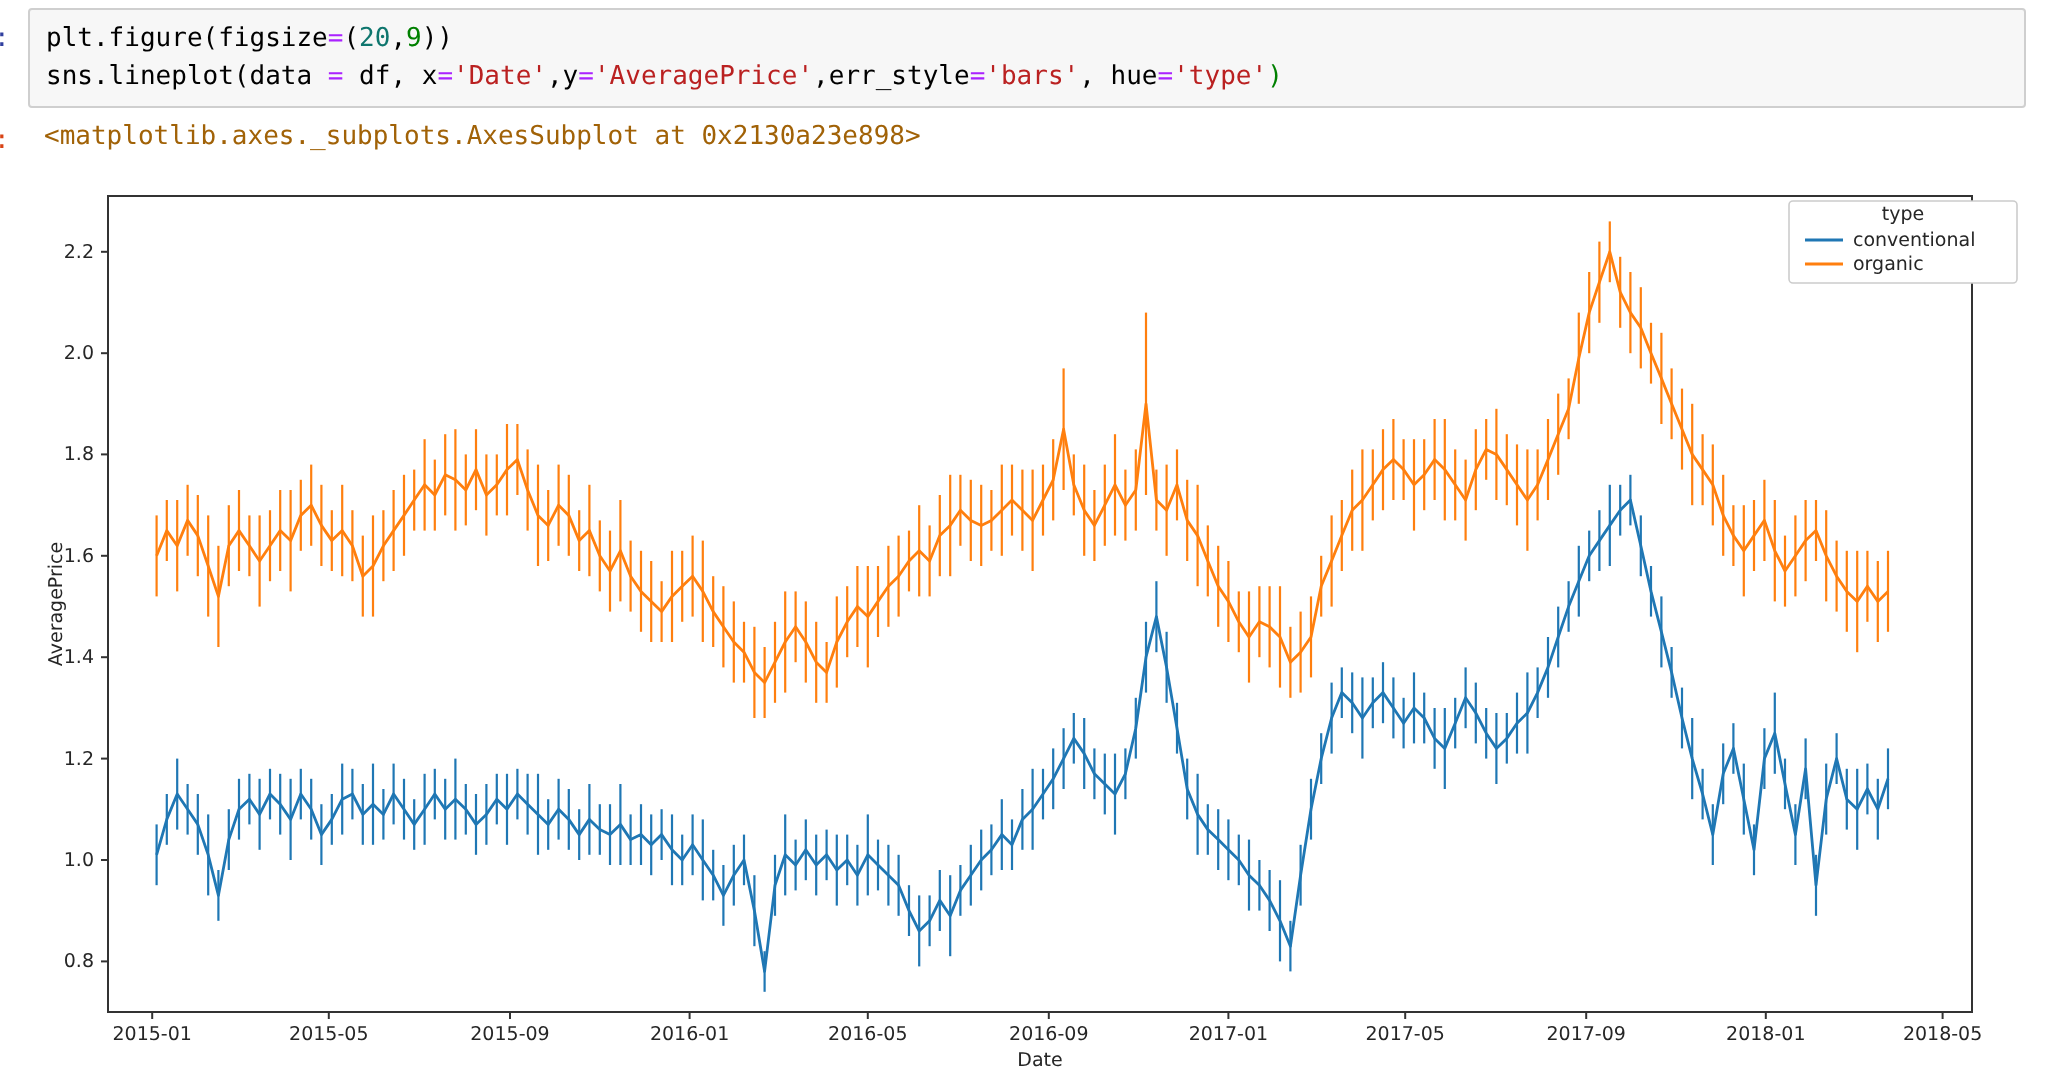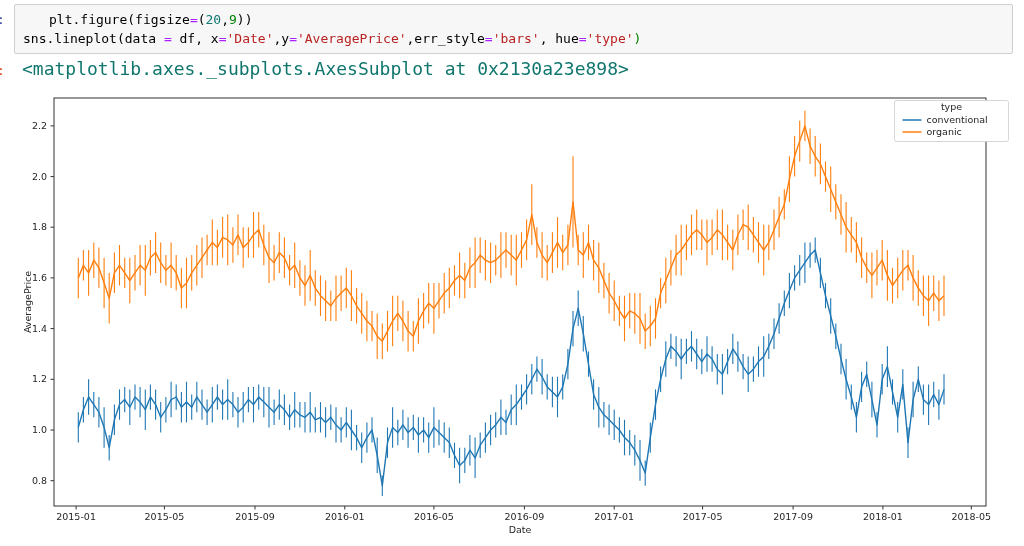--- a/index.html
+++ b/index.html
@@ -7,33 +7,33 @@
        font-family:"Liberation Sans",sans-serif;}
   .code-cell{position:absolute;left:14px;top:4px;width:981px;height:38px;
              background:#f7f7f7;border:1px solid #cfcfcf;border-radius:2px;padding:5px 8px;}
   .codeline{margin:0;font-family:"DejaVu Sans Mono",monospace;font-size:13px;line-height:19px;white-space:pre;}
   .prompt-clip{position:absolute;overflow:hidden;width:5px;height:16px;
                font-family:"DejaVu Sans Mono",monospace;font-size:13px;line-height:16px;}
   .prompt-clip span{margin-left:-3px;display:block;}
   .prompt-in{left:0;top:12px;color:#303F9F;}
   .prompt-out{left:0;top:63px;color:#D84315;}
   .output-text{position:absolute;left:22px;top:60px;font-family:"DejaVu Sans Mono",monospace;
-               font-size:18px;line-height:17px;color:#0f766e;white-space:pre;}
+               font-size:13px;line-height:17px;color:#a16207;white-space:pre;}
   #chart{position:absolute;left:0;top:86px;}
   #chart text{font-family:"DejaVu Sans",sans-serif;font-size:9.5px;fill:#262626;}
 </style>
 </head>
 <body>
 
 <div class="prompt-clip prompt-in">
     <span>:</span>
   </div>
 
 <div class="code-cell">
-  <pre class="codeline" id="code-line1"><span style="color: rgb(0, 0, 0); margin-left: 26px;">plt.figure(figsize</span><span style="color: rgb(170, 34, 255);">=</span><span style="color: rgb(0, 0, 0);">(</span><span style="color: #0f766e;">20</span><span style="color: rgb(0, 0, 0);">,</span><span style="color: rgb(0, 128, 0);">9</span><span style="color: rgb(0, 0, 0);">))</span></pre>
+  <pre class="codeline" id="code-line1"><span style="color: rgb(0, 0, 0);">plt.figure(figsize</span><span style="color: rgb(170, 34, 255);">=</span><span style="color: rgb(0, 0, 0);">(</span><span style="color: #0f766e;">20</span><span style="color: rgb(0, 0, 0);">,</span><span style="color: rgb(0, 128, 0);">9</span><span style="color: rgb(0, 0, 0);">))</span></pre>
   <pre class="codeline" id="code-line2"><span style="color: rgb(0, 0, 0);">sns.lineplot(data </span><span style="color: rgb(170, 34, 255);">=</span><span style="color: rgb(0, 0, 0);"> df, x</span><span style="color: rgb(170, 34, 255);">=</span><span style="color: rgb(186, 33, 33);">'Date'</span><span style="color: rgb(0, 0, 0);">,y</span><span style="color: rgb(170, 34, 255);">=</span><span style="color: rgb(186, 33, 33);">'AveragePrice'</span><span style="color: rgb(0, 0, 0);">,err_style</span><span style="color: rgb(170, 34, 255);">=</span><span style="color: rgb(186, 33, 33);">'bars'</span><span style="color: rgb(0, 0, 0);">, hue</span><span style="color: rgb(170, 34, 255);">=</span><span style="color: rgb(186, 33, 33);">'type'</span><span style="color: rgb(0, 128, 0);">)</span></pre>
 </div>
 
 <div class="prompt-clip prompt-out">
     <span>:</span>
   </div>
 
 <div class="output-text">&lt;matplotlib.axes._subplots.AxesSubplot at 0x2130a23e898&gt;</div>
 
 <svg id="chart" width="1024" height="460">

